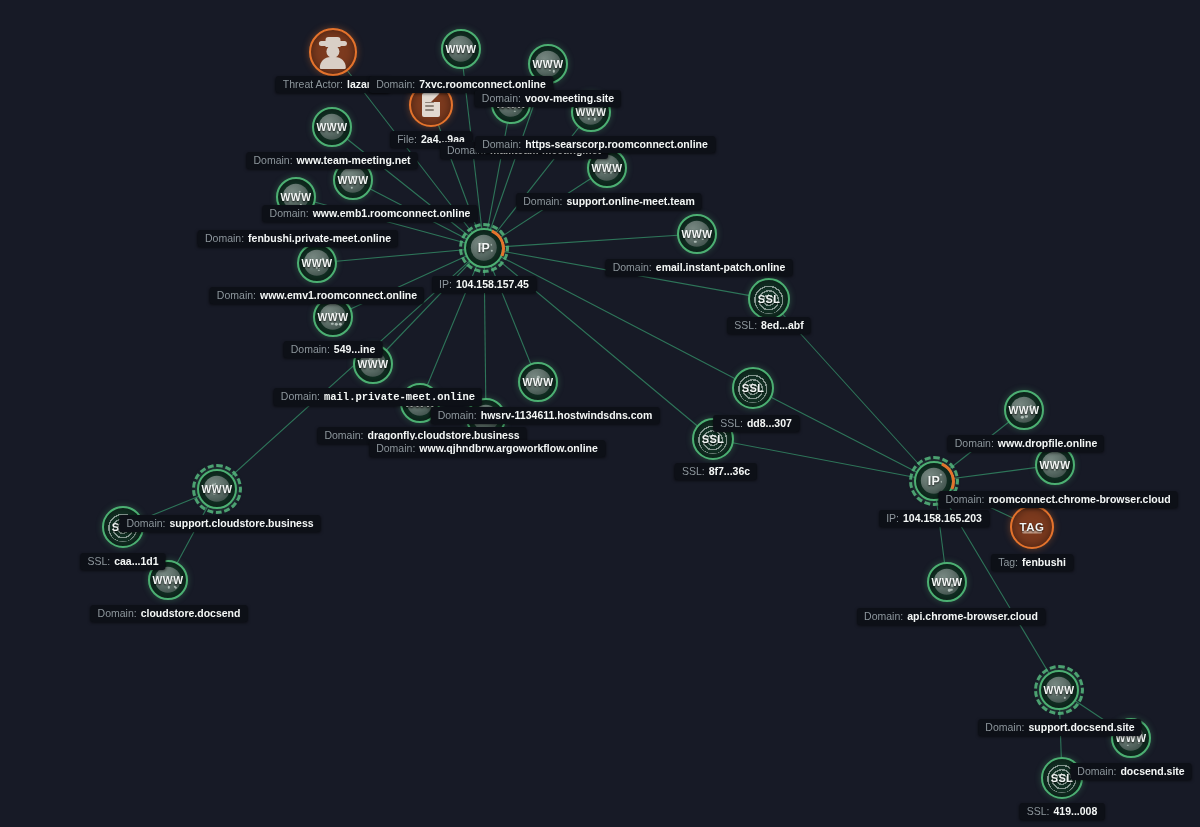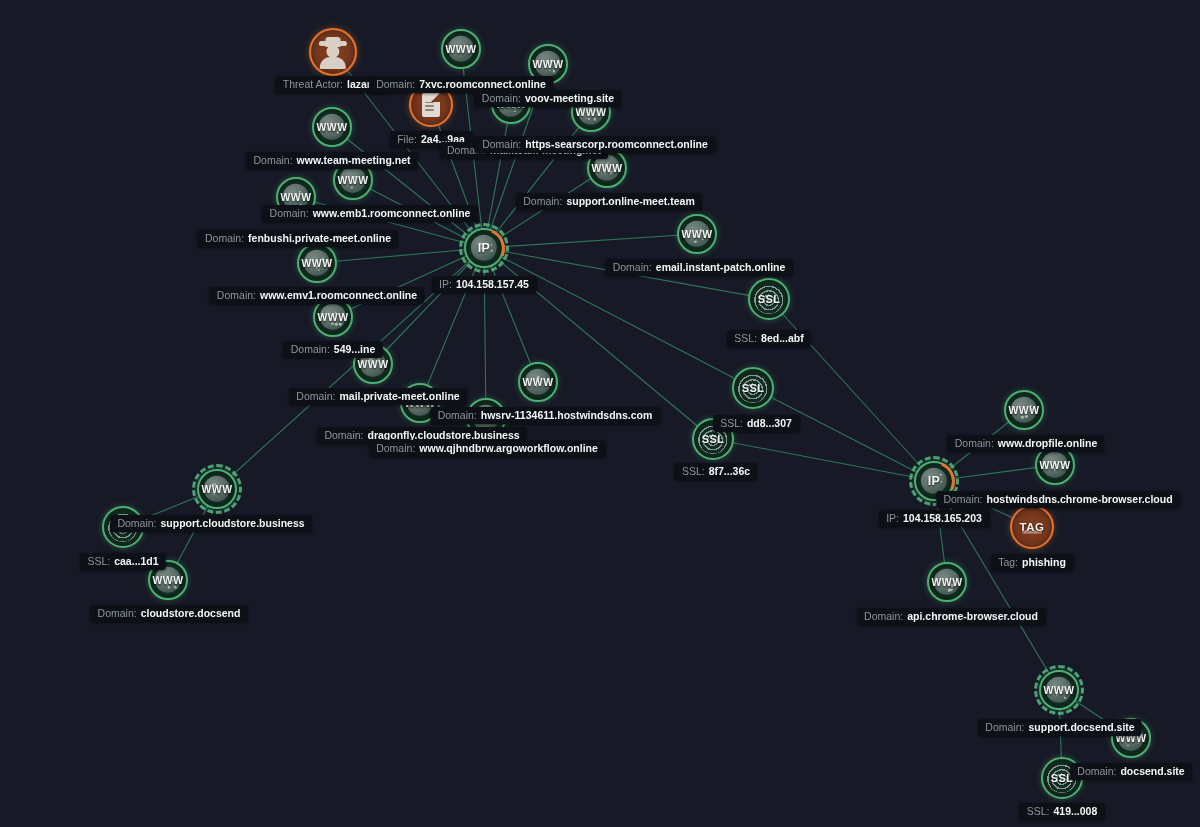--- a/index.html
+++ b/index.html
@@ -529,35 +529,35 @@
       <div class="label" style="left: 431px; top: 131px;"><span class="k" style="color: rgb(141, 150, 156);">File:</span><span class="v" style="color: rgb(244, 247, 246);">2a4...9aa</span></div>
       <div class="label" style="left: 461px; top: 76px;"><span class="k" style="color: rgb(141, 150, 156);">Domain:</span><span class="v" style="color: rgb(244, 247, 246);">7xvc.roomconnect.online</span></div>
       <div class="label" style="left: 548px; top: 90px;"><span class="k" style="color: rgb(141, 150, 156);">Domain:</span><span class="v" style="color: rgb(244, 247, 246);">voov-meeting.site</span></div>
       <div class="label" style="left: 524px; top: 142px;"><span class="k" style="color: rgb(141, 150, 156);">Domain:</span><span class="v" style="color: rgb(244, 247, 246);">mail.team-meeting.net</span></div>
       <div class="label" style="left: 595px; top: 136px;"><span class="k" style="color: rgb(141, 150, 156);">Domain:</span><span class="v" style="color: rgb(244, 247, 246);">https-searscorp.roomconnect.online</span></div>
       <div class="label" style="left: 332px; top: 152px;"><span class="k" style="color: rgb(141, 150, 156);">Domain:</span><span class="v" style="color: rgb(244, 247, 246);">www.team-meeting.net</span></div>
       <div class="label" style="left: 370px; top: 205px;"><span class="k" style="color: rgb(141, 150, 156);">Domain:</span><span class="v" style="color: rgb(244, 247, 246);">www.emb1.roomconnect.online</span></div>
       <div class="label" style="left: 298px; top: 230px;"><span class="k" style="color: rgb(141, 150, 156);">Domain:</span><span class="v" style="color: rgb(244, 247, 246);">fenbushi.private-meet.online</span></div>
       <div class="label" style="left: 317px; top: 287px;"><span class="k" style="color: rgb(141, 150, 156);">Domain:</span><span class="v" style="color: rgb(244, 247, 246);">www.emv1.roomconnect.online</span></div>
       <div class="label" style="left: 333px; top: 341px;"><span class="k" style="color: rgb(141, 150, 156);">Domain:</span><span class="v" style="color: rgb(244, 247, 246);">549...ine</span></div>
-      <div class="label" style="left: 378px; top: 388px;"><span class="k" style="color: rgb(141, 150, 156);">Domain:</span><span class="v" style="color: rgb(244, 247, 246);">mail.private-meet.online</span></div>
+      <div class="label" style="left: 378px; top: 388px;"><span class="k" style="color: rgb(141, 150, 156);">Domain:</span><span class="v" style="color: rgb(244, 247, 246); font-family: Liberation Mono, monospace;">mail.private-meet.online</span></div>
       <div class="label" style="left: 422px; top: 427px;"><span class="k" style="color: rgb(141, 150, 156);">Domain:</span><span class="v" style="color: rgb(244, 247, 246);">dragonfly.cloudstore.business</span></div>
       <div class="label" style="left: 487px; top: 440px;"><span class="k" style="color: rgb(141, 150, 156);">Domain:</span><span class="v" style="color: rgb(244, 247, 246);">www.qjhndbrw.argoworkflow.online</span></div>
       <div class="label" style="left: 545px; top: 407px;"><span class="k" style="color: rgb(141, 150, 156);">Domain:</span><span class="v" style="color: rgb(244, 247, 246);">hwsrv-1134611.hostwindsdns.com</span></div>
       <div class="label" style="left: 609px; top: 193px;"><span class="k" style="color: rgb(141, 150, 156);">Domain:</span><span class="v" style="color: rgb(244, 247, 246);">support.online-meet.team</span></div>
       <div class="label" style="left: 699px; top: 259px;"><span class="k" style="color: rgb(141, 150, 156);">Domain:</span><span class="v" style="color: rgb(244, 247, 246);">email.instant-patch.online</span></div>
       <div class="label" style="left: 484px; top: 276px;"><span class="k" style="color: rgb(141, 150, 156);">IP:</span><span class="v" style="color: rgb(244, 247, 246);">104.158.157.45</span></div>
       <div class="label" style="left: 934px; top: 510px;"><span class="k" style="color: rgb(141, 150, 156);">IP:</span><span class="v" style="color: rgb(244, 247, 246);">104.158.165.203</span></div>
-      <div class="label" style="left: 769px; top: 330px;"><span class="k" style="color: rgb(141, 150, 156);">SSL:</span><span class="v" style="color: rgb(244, 247, 246);">8ed...abf</span></div>
+      <div class="label" style="left: 769px; top: 317px;"><span class="k" style="color: rgb(141, 150, 156);">SSL:</span><span class="v" style="color: rgb(244, 247, 246);">8ed...abf</span></div>
       <div class="label" style="left: 756px; top: 415px;"><span class="k" style="color: rgb(141, 150, 156);">SSL:</span><span class="v" style="color: rgb(244, 247, 246);">dd8...307</span></div>
       <div class="label" style="left: 716px; top: 463px;"><span class="k" style="color: rgb(141, 150, 156);">SSL:</span><span class="v" style="color: rgb(244, 247, 246);">8f7...36c</span></div>
       <div class="label" style="left: 1026px; top: 435px;"><span class="k" style="color: rgb(141, 150, 156);">Domain:</span><span class="v" style="color: rgb(244, 247, 246);">www.dropfile.online</span></div>
-      <div class="label" style="left: 1058px; top: 491px;"><span class="k" style="color: rgb(141, 150, 156);">Domain:</span><span class="v" style="color: rgb(244, 247, 246);">hostwindsdns.chrome-browser.cloud</span></div>
-      <div class="label" style="left: 1032px; top: 554px;"><span class="k" style="color: rgb(141, 150, 156);">Tag:</span><span class="v" style="color: rgb(244, 247, 246);">phishing</span></div>
+      <div class="label" style="left: 1058px; top: 491px;"><span class="k" style="color: rgb(141, 150, 156);">Domain:</span><span class="v" style="color: rgb(244, 247, 246);">roomconnect.chrome-browser.cloud</span></div>
+      <div class="label" style="left: 1032px; top: 554px;"><span class="k" style="color: rgb(141, 150, 156);">Tag:</span><span class="v" style="color: rgb(244, 247, 246);">fenbushi</span></div>
       <div class="label" style="left: 951px; top: 608px;"><span class="k" style="color: rgb(141, 150, 156);">Domain:</span><span class="v" style="color: rgb(244, 247, 246);">api.chrome-browser.cloud</span></div>
       <div class="label" style="left: 1060px; top: 719px;"><span class="k" style="color: rgb(141, 150, 156);">Domain:</span><span class="v" style="color: rgb(244, 247, 246);">support.docsend.site</span></div>
       <div class="label" style="left: 1131px; top: 763px;"><span class="k" style="color: rgb(141, 150, 156);">Domain:</span><span class="v" style="color: rgb(244, 247, 246);">docsend.site</span></div>
       <div class="label" style="left: 1062px; top: 803px;"><span class="k" style="color: rgb(141, 150, 156);">SSL:</span><span class="v" style="color: rgb(244, 247, 246);">419...008</span></div>
-      <div class="label" style="left: 211px; top: 515px;"><span class="k" style="color: rgb(141, 150, 156);">Domain:</span><span class="v" style="color: rgb(244, 247, 246);">support.cloudstore.business</span></div>
+      <div class="label" style="left: 220px; top: 515px;"><span class="k" style="color: rgb(141, 150, 156);">Domain:</span><span class="v" style="color: rgb(244, 247, 246);">support.cloudstore.business</span></div>
       <div class="label" style="left: 123px; top: 553px;"><span class="k" style="color: rgb(141, 150, 156);">SSL:</span><span class="v" style="color: rgb(244, 247, 246);">caa...1d1</span></div>
       <div class="label" style="left: 169px; top: 605px;"><span class="k" style="color: rgb(141, 150, 156);">Domain:</span><span class="v" style="color: rgb(244, 247, 246);">cloudstore.docsend</span></div>
     </div>
 </div>
 
 </body></html>

